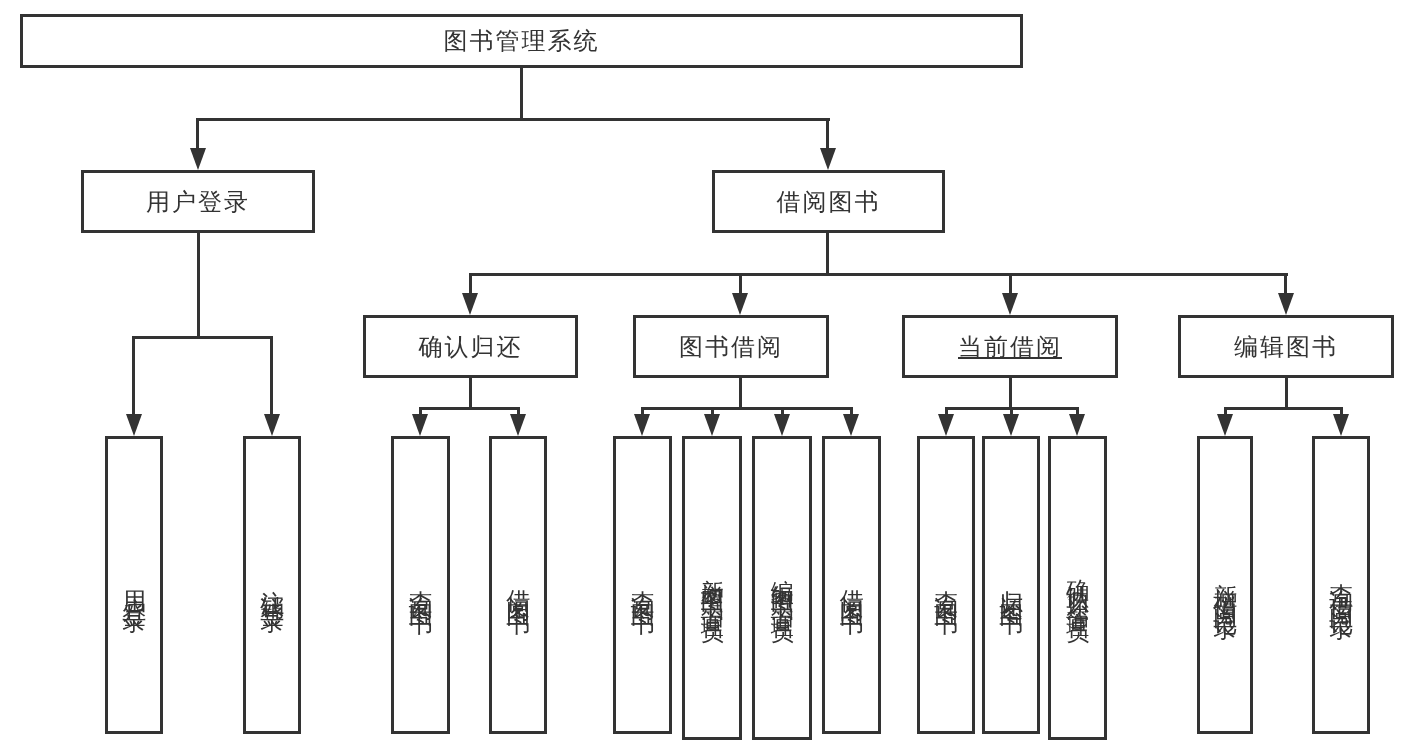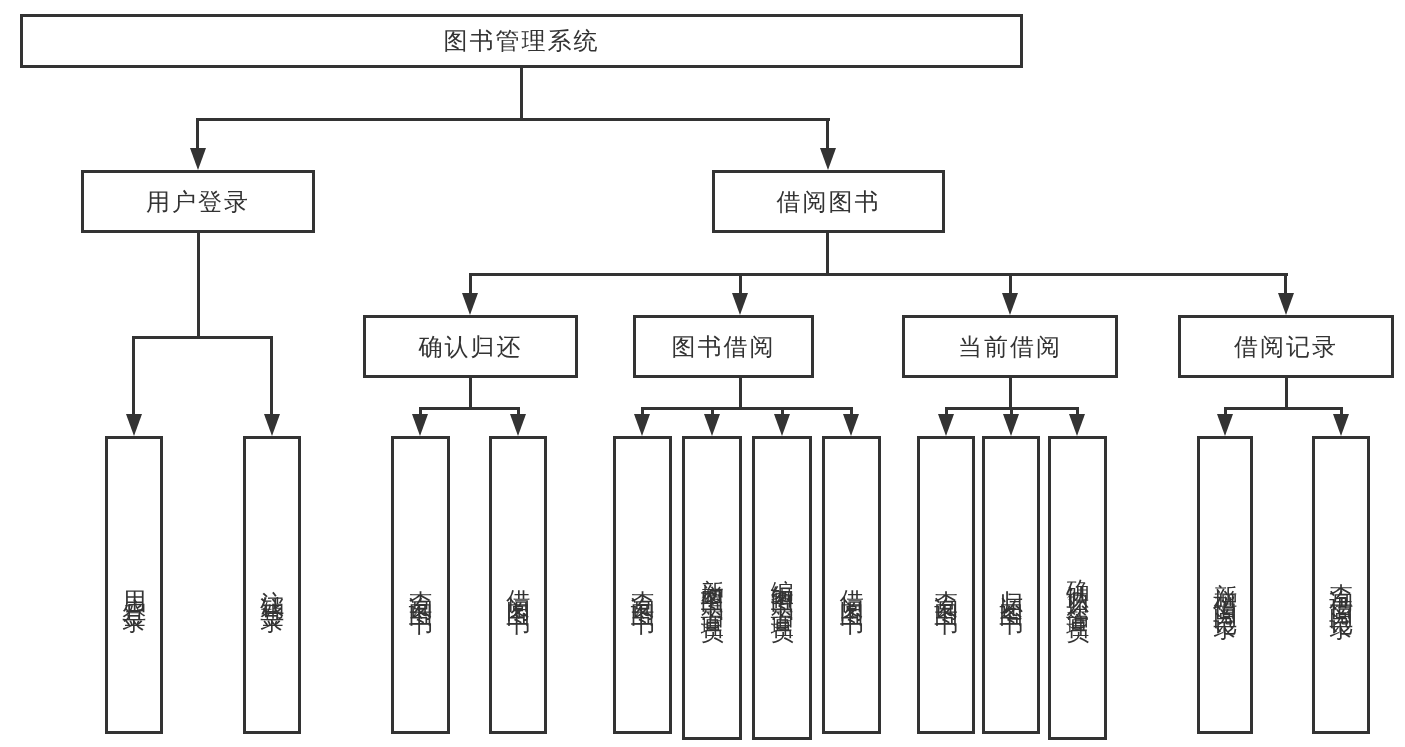--- a/index.html
+++ b/index.html
@@ -76,23 +76,23 @@
   <div class="vline" style="left:469px;top:273px;height:22px;"></div>
   <div class="arrow" style="left:462px;top:293px;"></div>
   <div class="vline" style="left:739px;top:273px;height:22px;"></div>
   <div class="arrow" style="left:732px;top:293px;"></div>
   <div class="vline" style="left:1009px;top:273px;height:22px;"></div>
   <div class="arrow" style="left:1002px;top:293px;"></div>
   <div class="vline" style="left:1284px;top:273px;height:22px;"></div>
   <div class="arrow" style="left:1278px;top:293px;"></div>
 
   <div class="hbox" style="left:363px;top:315px;width:215px;height:63px;">确认归还</div>
-  <div class="hbox" style="left:633px;top:315px;width:181px;height:63px;">图书借阅</div>
-  <div class="hbox" style="left:902px;top:315px;width:216px;height:63px;">当前借阅</div>
-  <div class="hbox" style="left:1178px;top:315px;width:216px;height:63px;">借阅记录</div>
+  <div class="hbox" style="left:633px;top:315px;width:196px;height:63px;">图书借阅</div>
+  <div class="hbox" style="left:902px;top:315px;width:216px;height:63px;text-decoration:underline;">当前借阅</div>
+  <div class="hbox" style="left:1178px;top:315px;width:216px;height:63px;">编辑图书</div>
 
   <div class="vline" style="left:469px;top:378px;height:29px;"></div>
   <div class="hline" style="left:419px;top:407px;width:101px;"></div>
   <div class="vline" style="left:419px;top:407px;height:10px;"></div>
   <div class="arrow" style="left:412px;top:414px;"></div>
   <div class="vline" style="left:517px;top:407px;height:10px;"></div>
   <div class="arrow" style="left:510px;top:414px;"></div>
 
   <div class="vline" style="left:739px;top:378px;height:29px;"></div>
   <div class="hline" style="left:641px;top:407px;width:211px;"></div>

